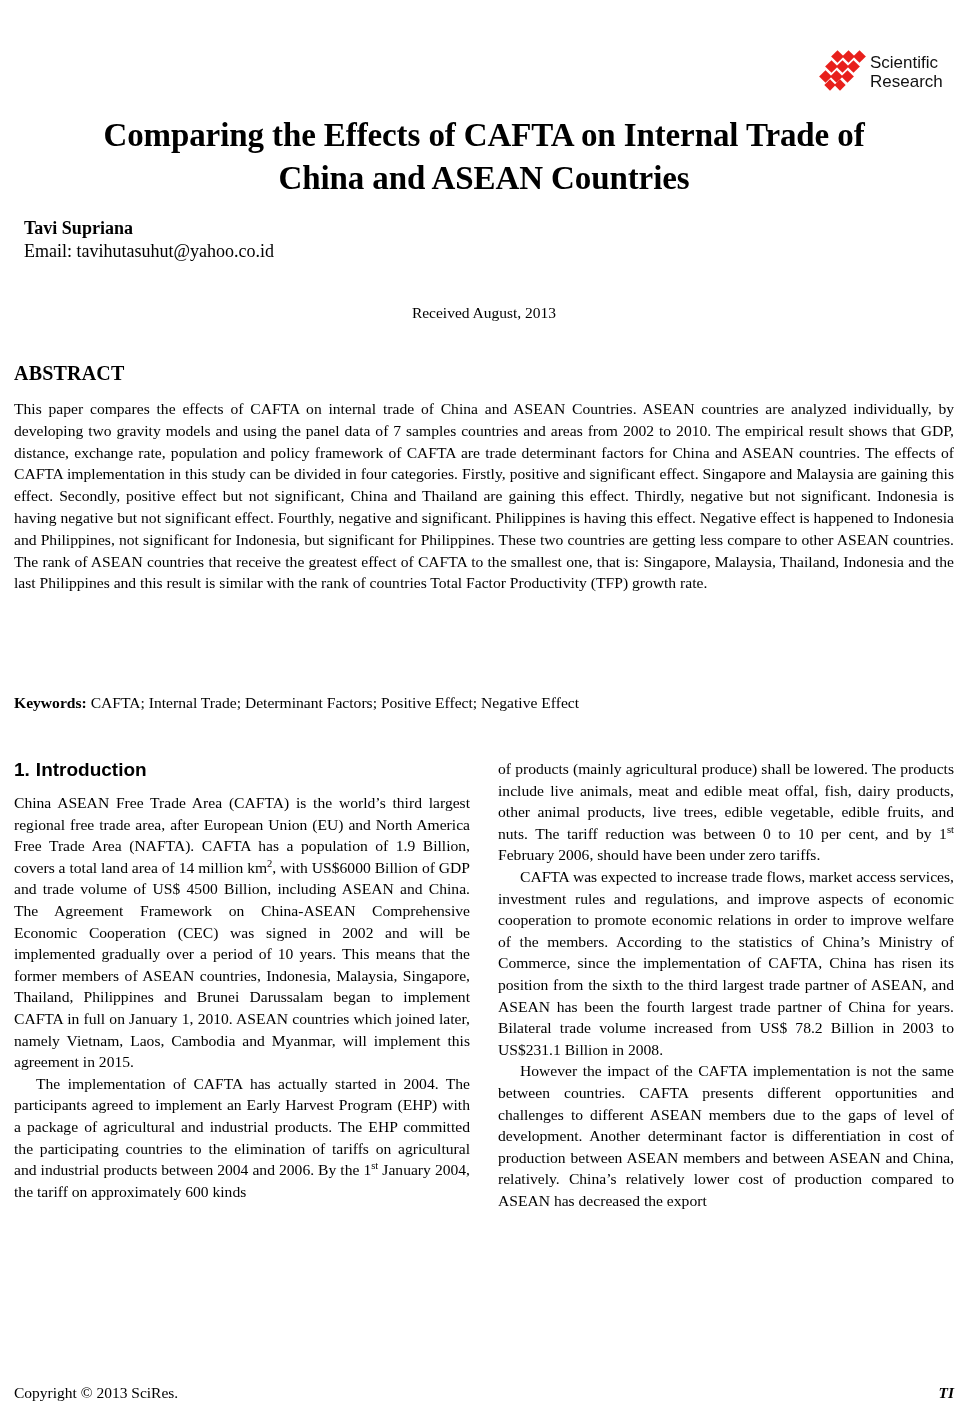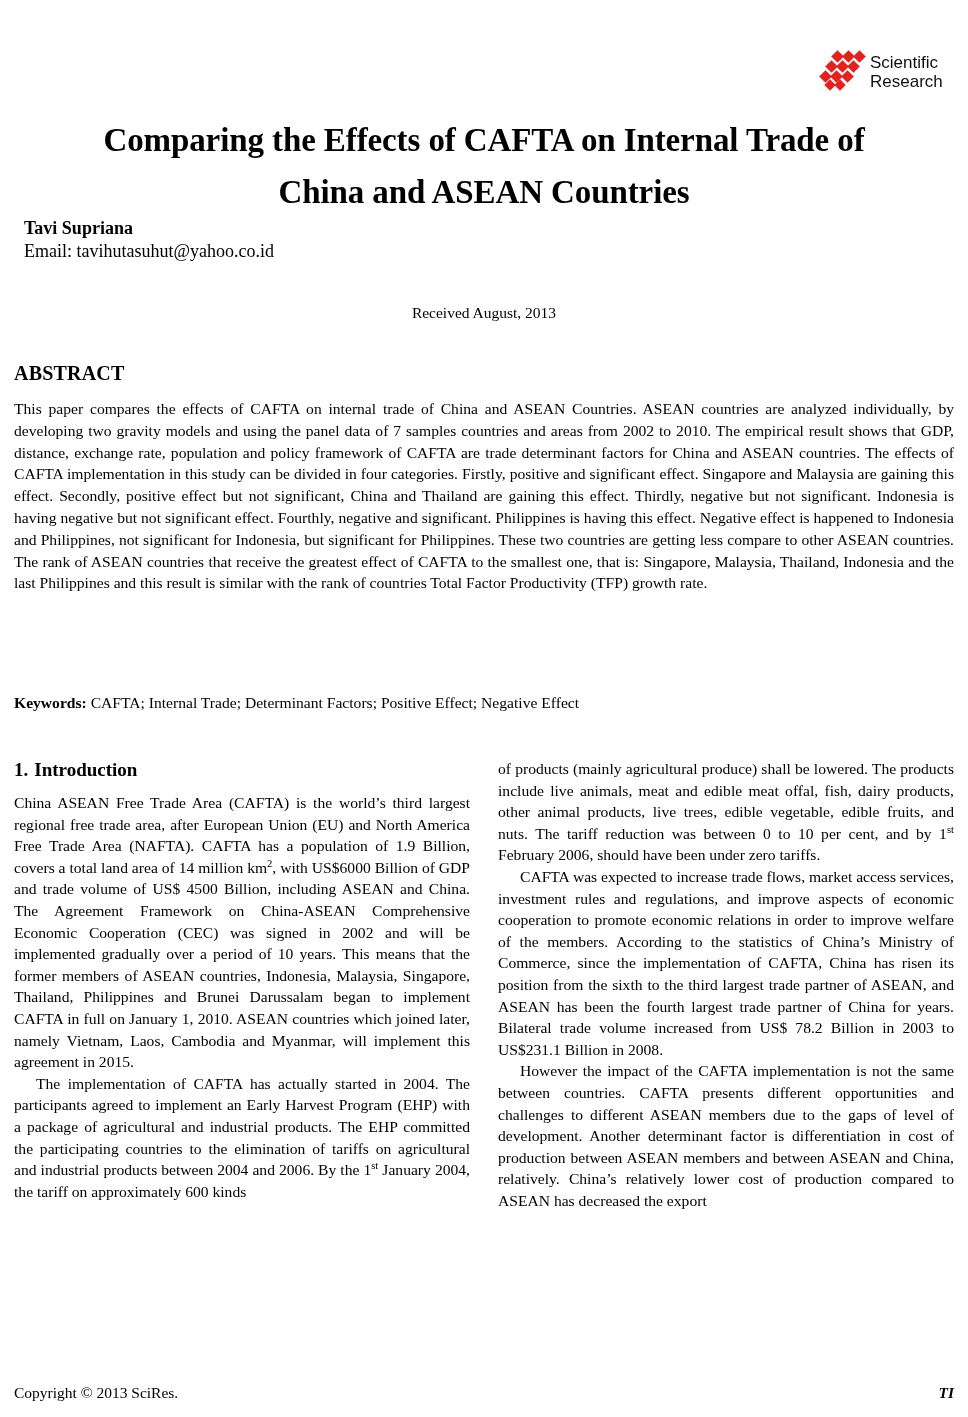--- a/index.html
+++ b/index.html
@@ -61,21 +61,21 @@
   .logo svg { display: block; }
 
   
   .title {
     position: absolute;
     left: 60px;
     top: 92px;
     width: 848px;
     text-align: center;
     font-size: 33px;
-    line-height: 52px;
+    line-height: 43px;
     font-weight: bold;
     letter-spacing: -0.1px;
   }
 
   
   .authors {
     position: absolute;
     left: 24px;
     top: 215px;
     width: 920px;
@@ -144,21 +144,21 @@
     text-justify: inter-word;
   }
   .col-left  { left: 14px; }
   .col-right { left: 498px; }
 
   .sec-head {
     font-size: 19px;
     font-weight: bold;
     line-height: 24px;
     margin: 0 0 10px 0;
-    font-family: Liberation Serif, serif;
+    font-family: Liberation Sans, sans-serif;
   }
   .sec-head .secnum { margin-right: 6px; }
 
   .para { margin: 0; text-indent: 0; }
   .para + .para { text-indent: 22px; }
 
   sup { font-size: 0.68em; vertical-align: super; line-height: 0; }
 
   
   .footer {

